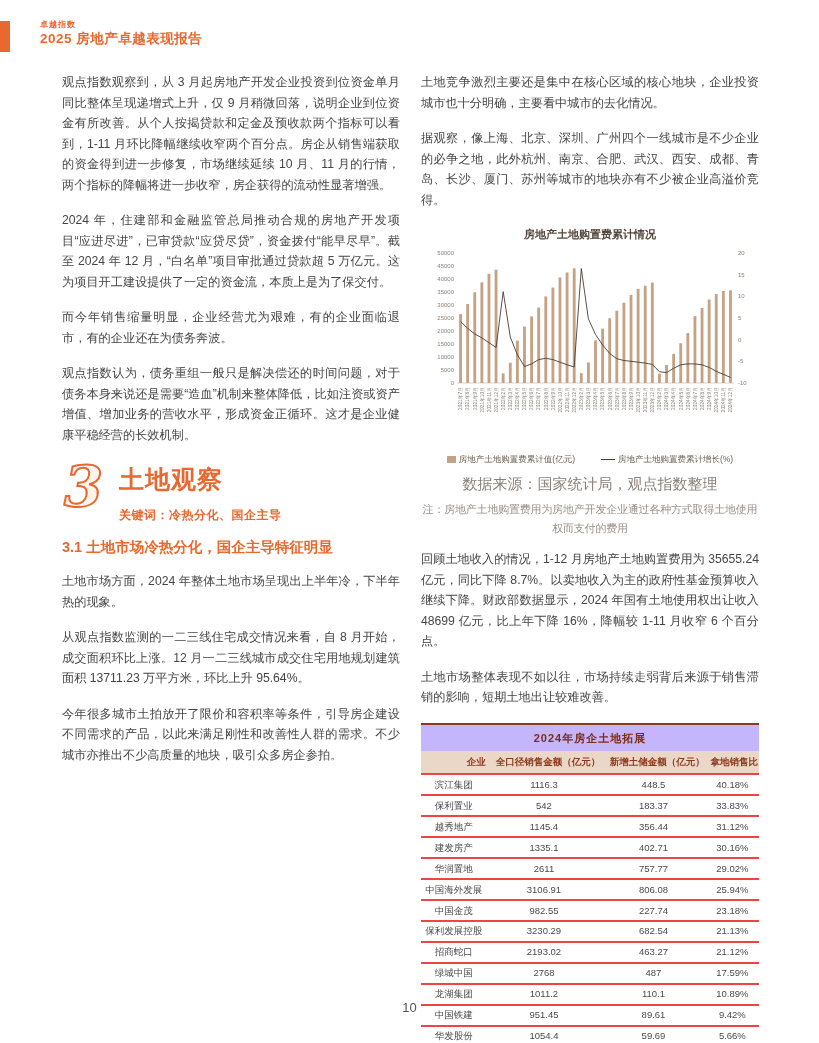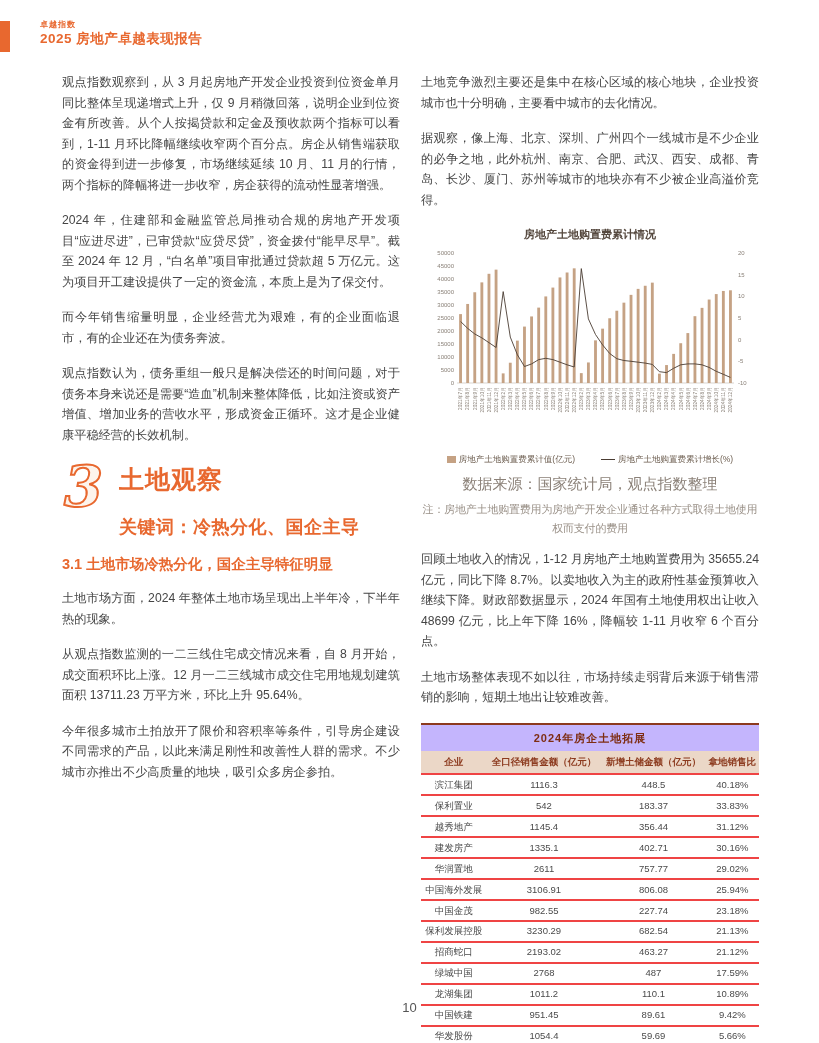--- a/index.html
+++ b/index.html
@@ -22,42 +22,42 @@
   .col p{margin:0 0 15px 0;}
   
   .sec{display:flex;align-items:flex-start;margin:14px 0 10px 0;}
   .sec-num{
     font-family:"DejaVu Serif","Liberation Serif",serif;
     font-style:italic;font-weight:bold;font-size:56px;line-height:.95;
     color:#fdf4ec;-webkit-text-stroke:2px #e8682f;
     margin:0 16px 0 2px;
   }
   .sec-title{font-size:25px;font-weight:bold;color:#e8682f;line-height:1.1;margin-top:6px;letter-spacing:1px;}
-  .sec-kw{font-size:18px;font-weight:bold;color:#e8682f;margin-top:18px;letter-spacing:.5px;}
+  .sec-kw{font-size:12px;font-weight:bold;color:#e8682f;margin-top:11px;letter-spacing:.5px;}
   .sub-title{font-size:14.5px;font-weight:bold;color:#e8682f;margin:6px 0 12px 0;text-align:left;}
   
   .chart-block{margin:2px 0 12px 0;}
   .chart-title{font-size:11px;font-weight:bold;color:#55483e;text-align:center;margin-bottom:2px;font-family:Liberation Serif, serif;}
   .legend{display:flex;justify-content:center;gap:26px;font-size:8.5px;color:#6b5c4e;margin-top:2px;}
   .legend-item{display:flex;align-items:center;gap:3px;}
   .sw-bar{display:inline-block;width:9px;height:7px;background:#c5a284;}
   .sw-line{display:inline-block;width:14px;height:0;border-top:1.5px solid #4a3c32;}
   .chart-src{font-size:15px;color:#8b8178;text-align:center;margin-top:5px;}
   .chart-note{font-size:11px;color:#9a9188;text-align:center;margin-top:4px;letter-spacing:-.2px;}
   
   .land-table{width:100%;border-collapse:collapse;font-size:9.5px;color:#4a4a4a;
               margin-top:2px;border-bottom:2px solid #8c3a1e;}
   .land-table caption.t-title{
     caption-side:top;background:#c4b5fd;color:#7e2d12;font-weight:bold;
     font-size:11px;padding:4px 0;text-align:center;letter-spacing:1px;
     border-top:2px solid #8c3a1e;
   }
   .land-table thead th{
     background:#ebd7c7;color:#8c3a1e;font-weight:bold;font-size:9.5px;
-    padding:3px 1px;text-align:center;white-space:nowrap;margin-top:9px;
+    padding:3px 1px;text-align:right;white-space:nowrap;margin-top:9px;
   }
   .land-table td{border-top:2px solid #ef4444;padding:1.5px 2px;text-align:center;white-space:nowrap;}
   
   .page-num{position:absolute;left:0;right:0;bottom:28px;text-align:center;
             font-size:13px;color:#555;}
   svg text{font-family:"Liberation Sans","DejaVu Sans",sans-serif;}
 </style>
 </head>
 <body>
 

